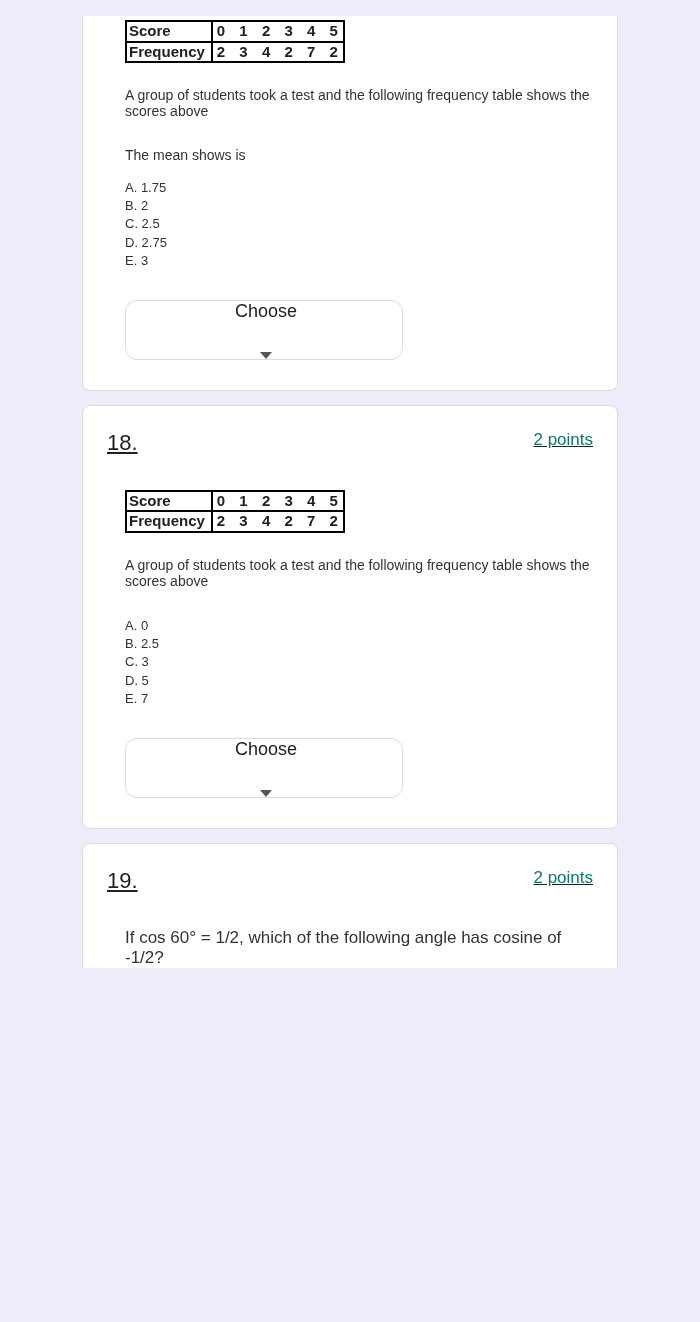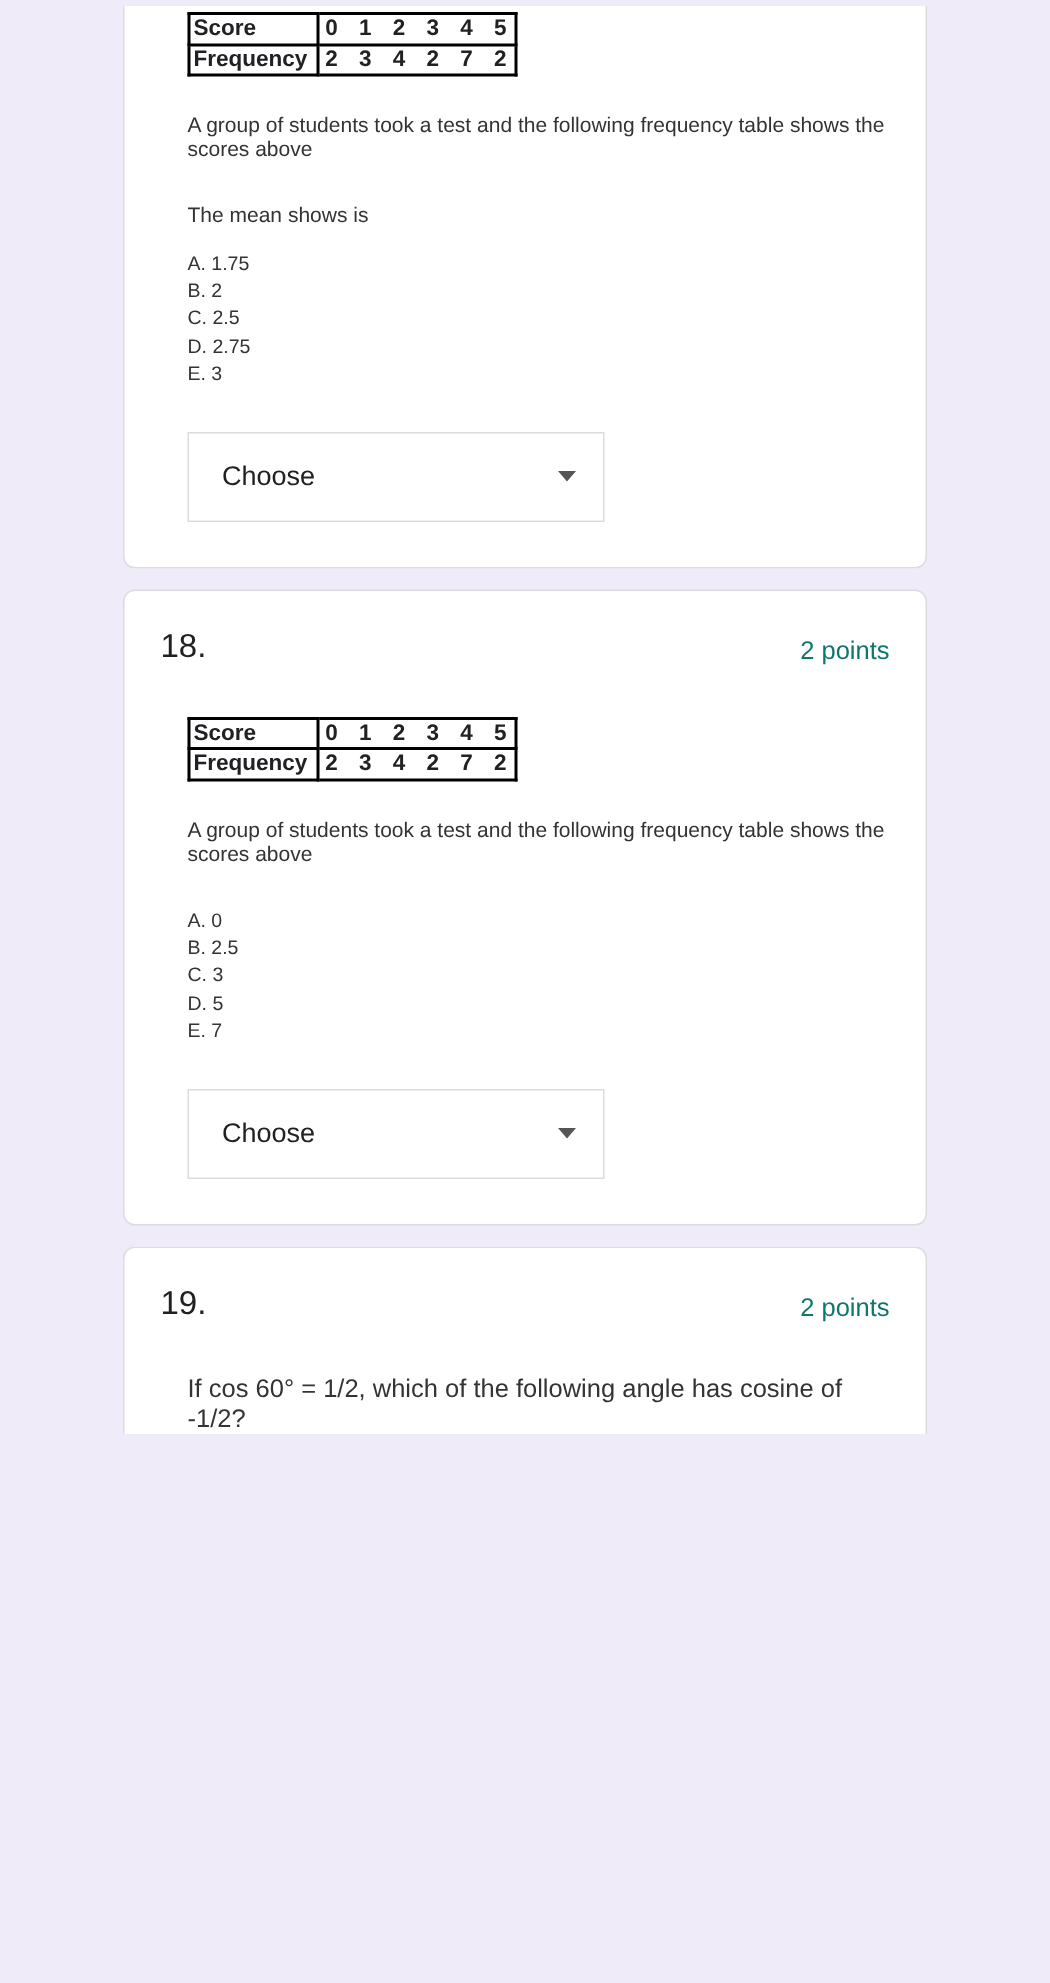--- a/index.html
+++ b/index.html
@@ -5,41 +5,42 @@
   * { box-sizing: border-box; }
   body {
     margin: 0;
     padding: 0;
     background: #f0ebf8;
     font-family: Arial, Helvetica, sans-serif;
     color: #202124;
   }
   .page {
     width: 576px;
-    margin: 4px auto;
+    margin: 16px auto;
     padding: 0 20px;
   }
   .card {
     background: #fff;
     border: 1px solid #dadce0;
     border-radius: 8px;
     padding: 24px;
     margin-bottom: 14px;
   }
   .card.first {
     border-top-left-radius: 0;
     border-top-right-radius: 0;
     border-top: none;
     padding-top: 4px;
   }
   .qheader {
     display: flex;
     justify-content: space-between;
-    align-items: flex-end;
+    align-items: flex-start;
     margin-bottom: 34px;
+    text-decoration: underline;
   }
   .qnum {
     font-size: 22px;
     font-weight: 400;
   }
   .points {
     font-size: 17px;
     color: #0f766e;
   }
   .freq-wrap { margin: 0 0 24px 18px; }
@@ -76,29 +77,30 @@
     line-height: 1.4;
   }
   .opts .o { display: block; }
   .opts16 { margin: 0 0 10px 18px; font-size: 15px; color: #222; line-height: 1.5; }
   .opts16 .o { display: block; }
   .select-wrap { margin-left: 18px; margin-bottom: 6px; }
   .select {
     width: 278px;
     height: 60px;
     border: 1px solid #dadce0;
-    border-radius: 0;
+    border-radius: 12px;
     display: flex;
     align-items: center;
     justify-content: space-between;
     padding: 0 18px 0 22px;
     font-size: 18px;
     color: #202124;
     background: #fff;
     cursor: pointer;
+    flex-direction: column;
   }
   .select .tri {
     width: 0; height: 0;
     border-left: 6px solid transparent;
     border-right: 6px solid transparent;
     border-top: 7px solid #555;
   }
 </style>
 </head>
 <body>

